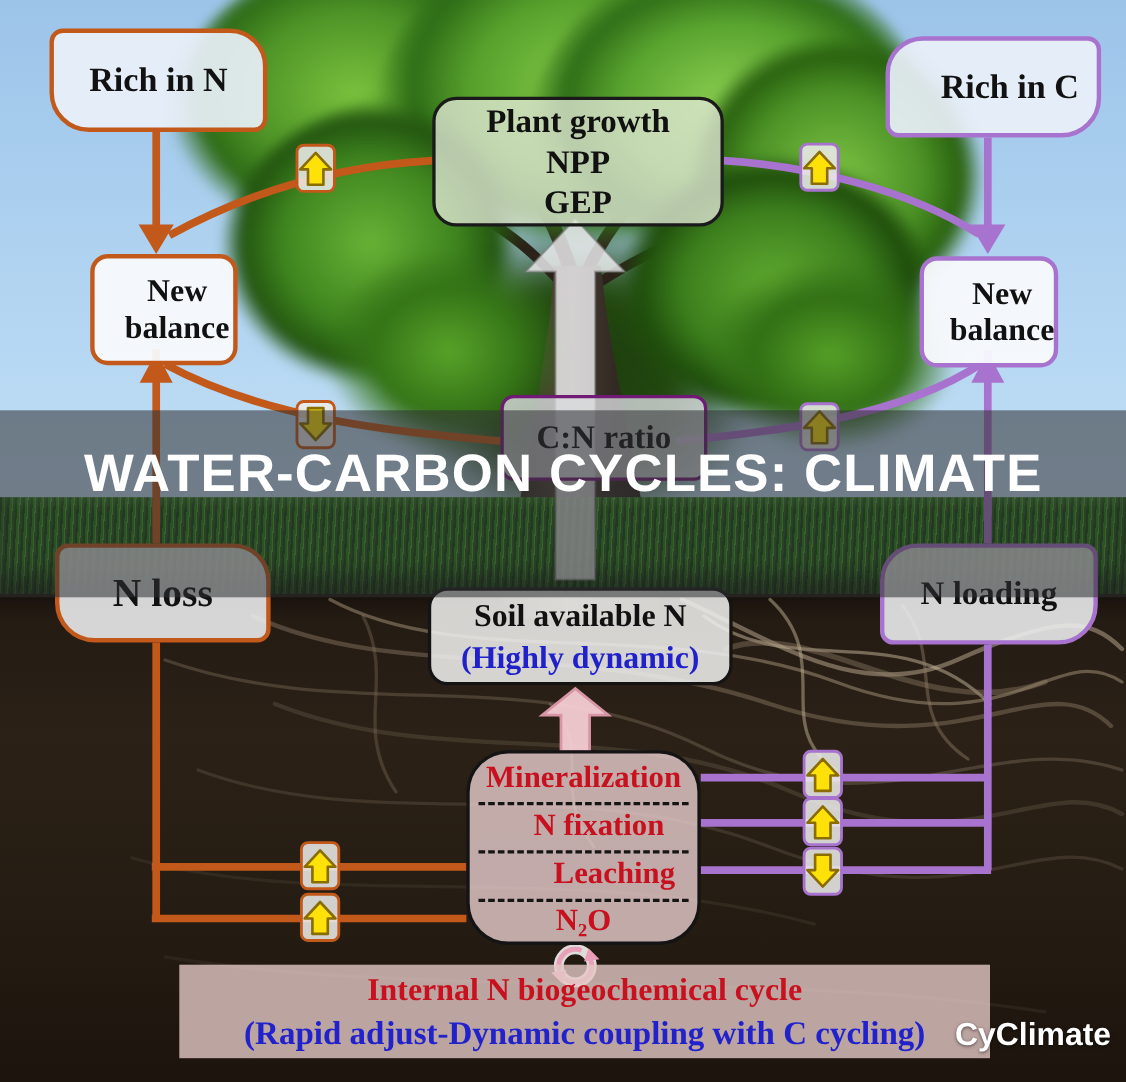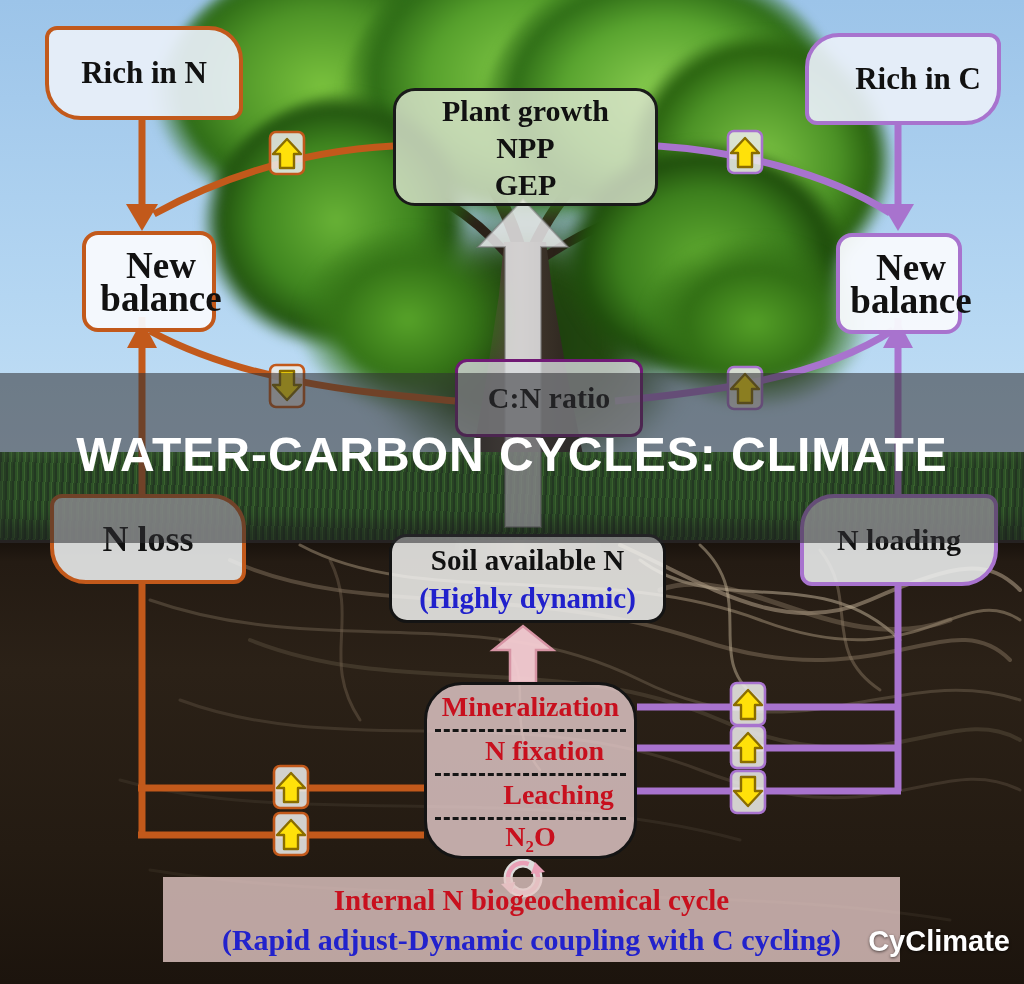--- a/index.html
+++ b/index.html
@@ -31,21 +31,21 @@
         font-weight:bold;color:#111;}
   .rich-n{left:45px;top:26px;width:198px;height:94px;font-size:31px;
         border:4px solid #c2591b;border-radius:12px 34px 12px 36px;
         background:rgba(233,240,248,.92);}
   .rich-c{left:805px;top:33px;width:196px;height:92px;font-size:31px;
         border:4px solid #a873ce;border-radius:34px 12px 36px 12px;
         background:rgba(233,240,248,.92);padding-left:30px;}
   .plant{left:393px;top:88px;width:265px;height:118px;font-size:30px;line-height:37px;
         border:3px solid #1a1a1a;border-radius:22px;
         background:rgba(225,232,214,.78);}
-  .nb{width:134px;height:101px;font-size:37px;line-height:33px;border-radius:16px;
+  .nb{width:134px;height:101px;font-size:29px;line-height:33px;border-radius:16px;
         background:rgba(248,250,253,.95);padding-left:24px;}
   .nb-left{left:82px;top:231px;border:4px solid #c2591b;}
   .nb-right{left:836px;top:233px;width:126px;border:4px solid #a873ce;}
   .cn{left:455px;top:359px;width:188px;height:78px;font-size:30px;
         border:3px solid #701a75;border-radius:12px;
         background:rgba(216,219,221,.8);text-align:right;}
   .nloss{left:50px;top:494px;width:196px;height:90px;font-size:36px;
         border:4px solid #c2591b;border-radius:12px 34px 12px 36px;
         background:rgba(238,240,240,.88);}
   .nloading{left:800px;top:494px;width:198px;height:92px;font-size:30px;
@@ -60,21 +60,21 @@
         background:rgba(233,206,206,.8);}
   .cycrow{position:absolute;left:0;width:100%;height:44px;display:flex;align-items:center;
         justify-content:center;font-weight:bold;font-size:28px;color:#c8101e;}
   .dashline{position:absolute;left:8px;right:8px;border-top:3px dashed #151515;height:0;}
 
   
   .band{position:absolute;left:0;top:373px;width:1024px;height:170px;z-index:20;
         background:rgba(48,48,52,.56);pointer-events:none;}
   .bandtext{position:absolute;left:0;width:1024px;text-align:center;z-index:21;
         font-family:"Liberation Sans",sans-serif;pointer-events:none;}
-  .band1{top:427px;font-size:48px;font-weight:600;color:#fff;letter-spacing:1px;}
+  .band1{top:403px;font-size:48px;font-weight:600;color:#fff;letter-spacing:1px;}
   .band2{top:452px;font-size:63px;font-weight:700;color:#f0c411;letter-spacing:1px;}
   .banner{position:absolute;left:163px;top:877px;width:737px;height:85px;z-index:8;
         background:rgba(228,200,198,.8);display:flex;flex-direction:column;
         align-items:center;justify-content:center;font-weight:bold;text-align:center;}
   .banner .b1{font-size:29px;color:#c8101e;line-height:40px;}
   .banner .b2{font-size:30px;color:#2222cc;line-height:40px;}
   .watermark{position:absolute;right:14px;top:925px;z-index:25;
         font-family:"Liberation Sans",sans-serif;font-weight:bold;font-size:29px;
         color:#fff;text-shadow:0 1px 3px rgba(0,0,0,.6);}
 </style>

